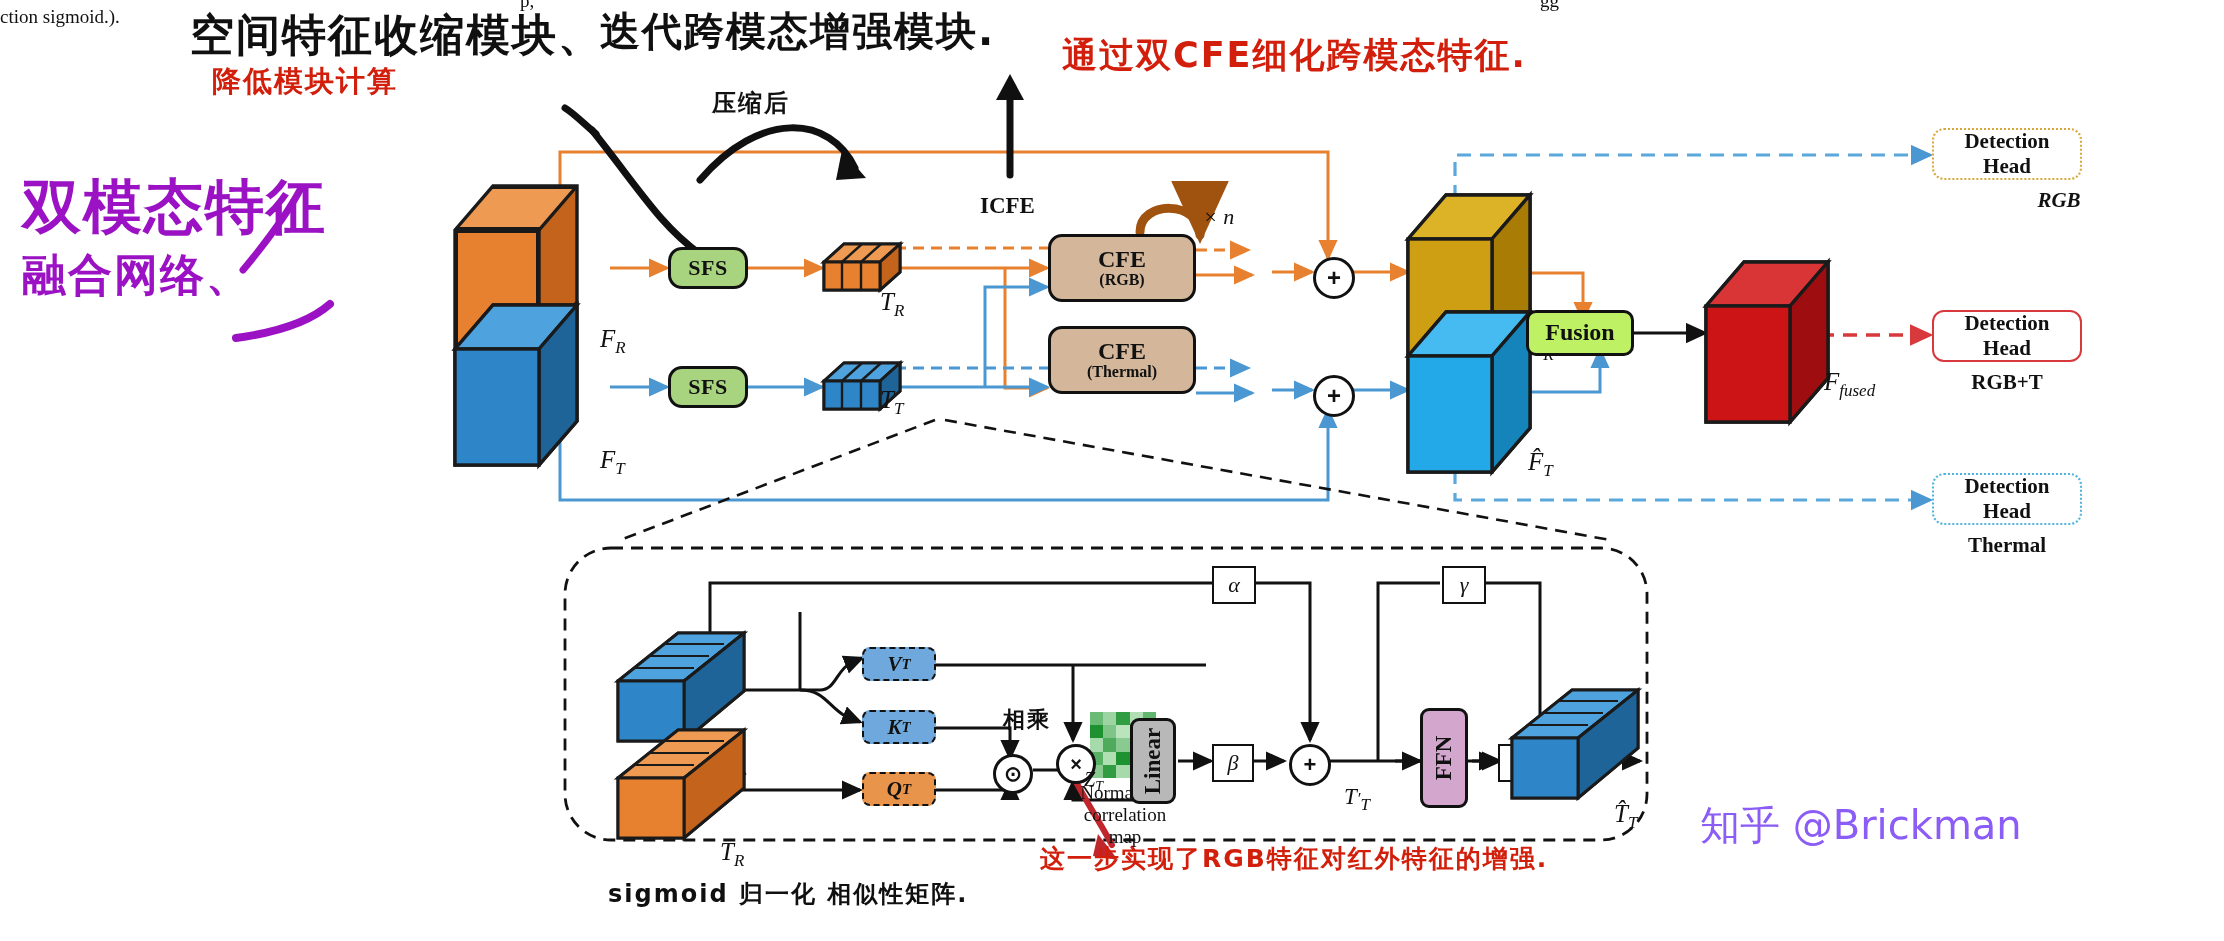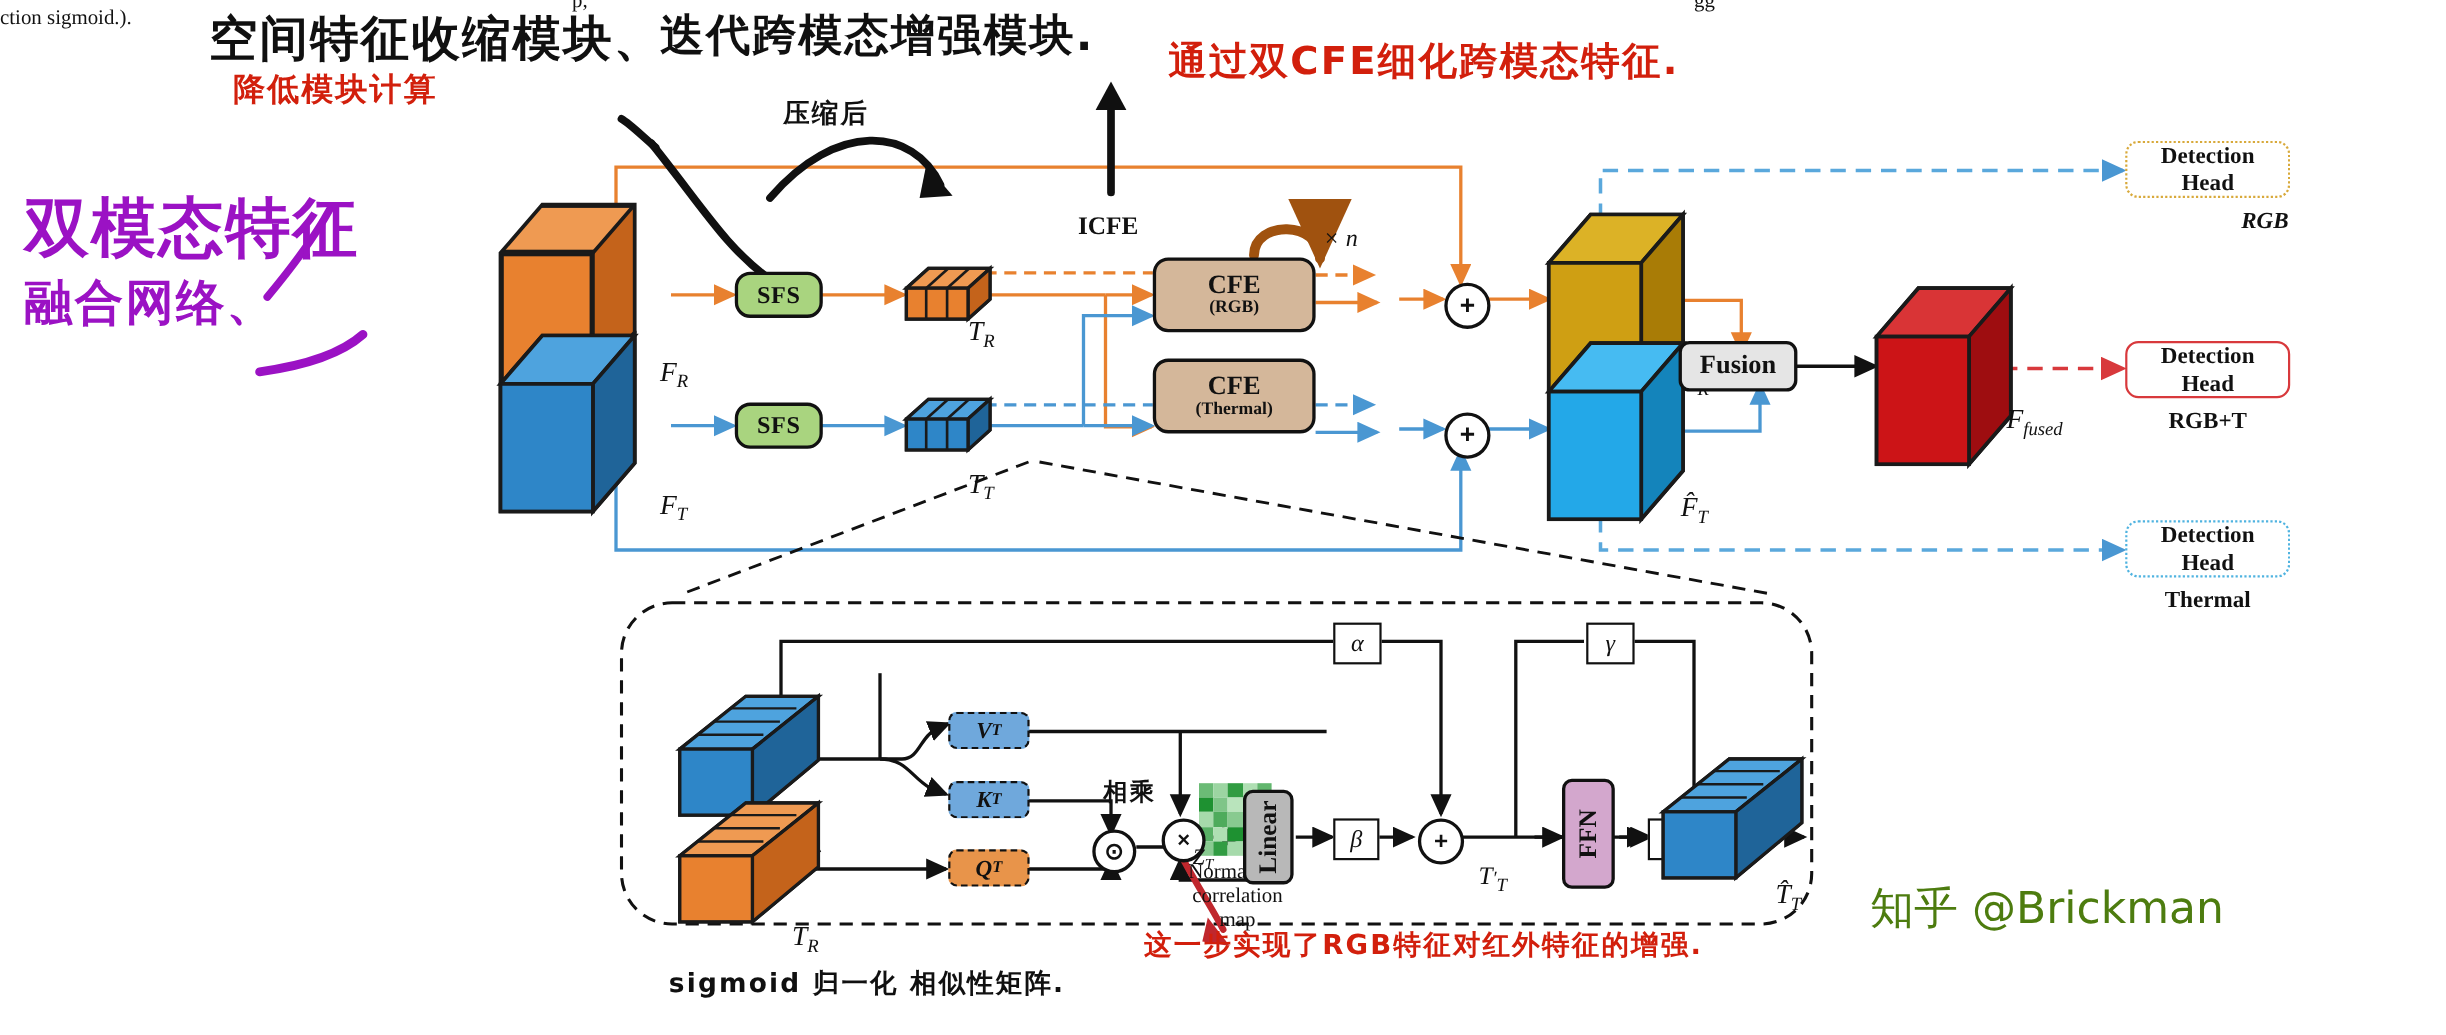--- a/index.html
+++ b/index.html
@@ -27,21 +27,21 @@
   
   .tokenbar{position:absolute;}
 
   
   .modbox{position:absolute;box-sizing:border-box;display:flex;flex-direction:column;
           align-items:center;justify-content:center;border:3px solid #111;border-radius:14px;
           font-family:"Liberation Serif",serif;font-weight:bold;line-height:1.06;}
   .sfs{background:#a9d47f;font-size:22px;letter-spacing:.5px;}
   .cfe{background:#d4b79a;font-size:24px;}
   .cfe small{font-size:16px;font-weight:bold;display:block;}
-  .fusion{background:#e5e5e5;font-size:24px;border-radius:10px;}
+  .fusion{background:#bef264;font-size:24px;border-radius:10px;}
   .dethead{background:#fff;font-size:21px;line-height:1.18;border-radius:12px;}
 
   .headlabel{position:absolute;font-family:"Liberation Serif",serif;font-weight:bold;
              font-size:21px;text-align:center;white-space:nowrap;}
 
   
   .plus{position:absolute;border:3px solid #111;border-radius:50%;background:#fff;
         display:flex;align-items:center;justify-content:center;
         font-family:"Liberation Sans",sans-serif;font-weight:bold;}
 
@@ -66,21 +66,21 @@
        display:flex;align-items:center;justify-content:center;
        font-family:"Liberation Serif",serif;font-style:italic;font-weight:bold;font-size:21px;}
 
   
   .heat{position:absolute;display:grid;}
   .heat i{display:block;}
 
   .caption{position:absolute;font-family:"Liberation Serif",serif;font-size:19px;
            text-align:center;line-height:1.15;}
 
-  .wm{position:absolute;color:#4d7c0f;font-family:"DejaVu Sans",sans-serif;
+  .wm{position:absolute;color:#8b5cf6;font-family:"DejaVu Sans",sans-serif;
       font-size:40px;white-space:nowrap;}
 
   svg.layer{position:absolute;left:0;top:0;width:2224px;height:941px;overflow:visible;
             pointer-events:none;}
 </style>
 </head>
 <body>
 
 <div class="abs papertext" style="left:0px;top:6px;">ction  sigmoid.).</div>
 <div class="abs papertext" style="left:520px;top:-10px;">p,</div>
@@ -291,21 +291,21 @@
     <polygon points="0,24 20,6 76,6 76,34 56,52 0,52" fill="#2e86c8" stroke="#1a1a1a" stroke-width="3"></polygon>
     <polygon points="0,24 20,6 76,6 56,24" fill="#4ea3de" stroke="#1a1a1a" stroke-width="3"></polygon>
     <polygon points="56,24 76,6 76,34 56,52" fill="#1f6499" stroke="#1a1a1a" stroke-width="3"></polygon>
     <rect x="0" y="24" width="56" height="28" fill="#2e86c8" stroke="#1a1a1a" stroke-width="3"></rect>
     <line x1="18" y1="24" x2="38" y2="6" stroke="#1a1a1a" stroke-width="2.4"></line>
     <line x1="37" y1="24" x2="57" y2="6" stroke="#1a1a1a" stroke-width="2.4"></line>
     <line x1="18" y1="24" x2="18" y2="52" stroke="#1a1a1a" stroke-width="2.4"></line>
     <line x1="37" y1="24" x2="37" y2="52" stroke="#1a1a1a" stroke-width="2.4"></line>
   </svg>
 </div>
-<div class="math" style="left:880px;top:427px;">
+<div class="math" style="left:880px;top:386px;">
   <span>T</span><span class="sub">T</span>
 </div>
 
 <div class="abs" style="left:946px;top:173px;width:330px;height:245px;border:3.5px dashed #1a1a1a;
      border-radius:32px;background:#f0efed;z-index:-1;"></div>
 <div class="abs" style="left:980px;top:101px;font-family:'Liberation Serif',serif;font-weight:bold;font-size:23px;top:193px;">ICFE</div>
 <div class="abs" style="left:1203px;top:204px;font-family:'Liberation Serif',serif;font-size:22px;font-style:italic;">× n</div>
 
 <div class="abs" style="left:1000px;top:222px;width:255px;height:182px;border:3.5px solid #1a1a1a;
      border-radius:28px;background:#cfe0f2;z-index:-1;"></div>

